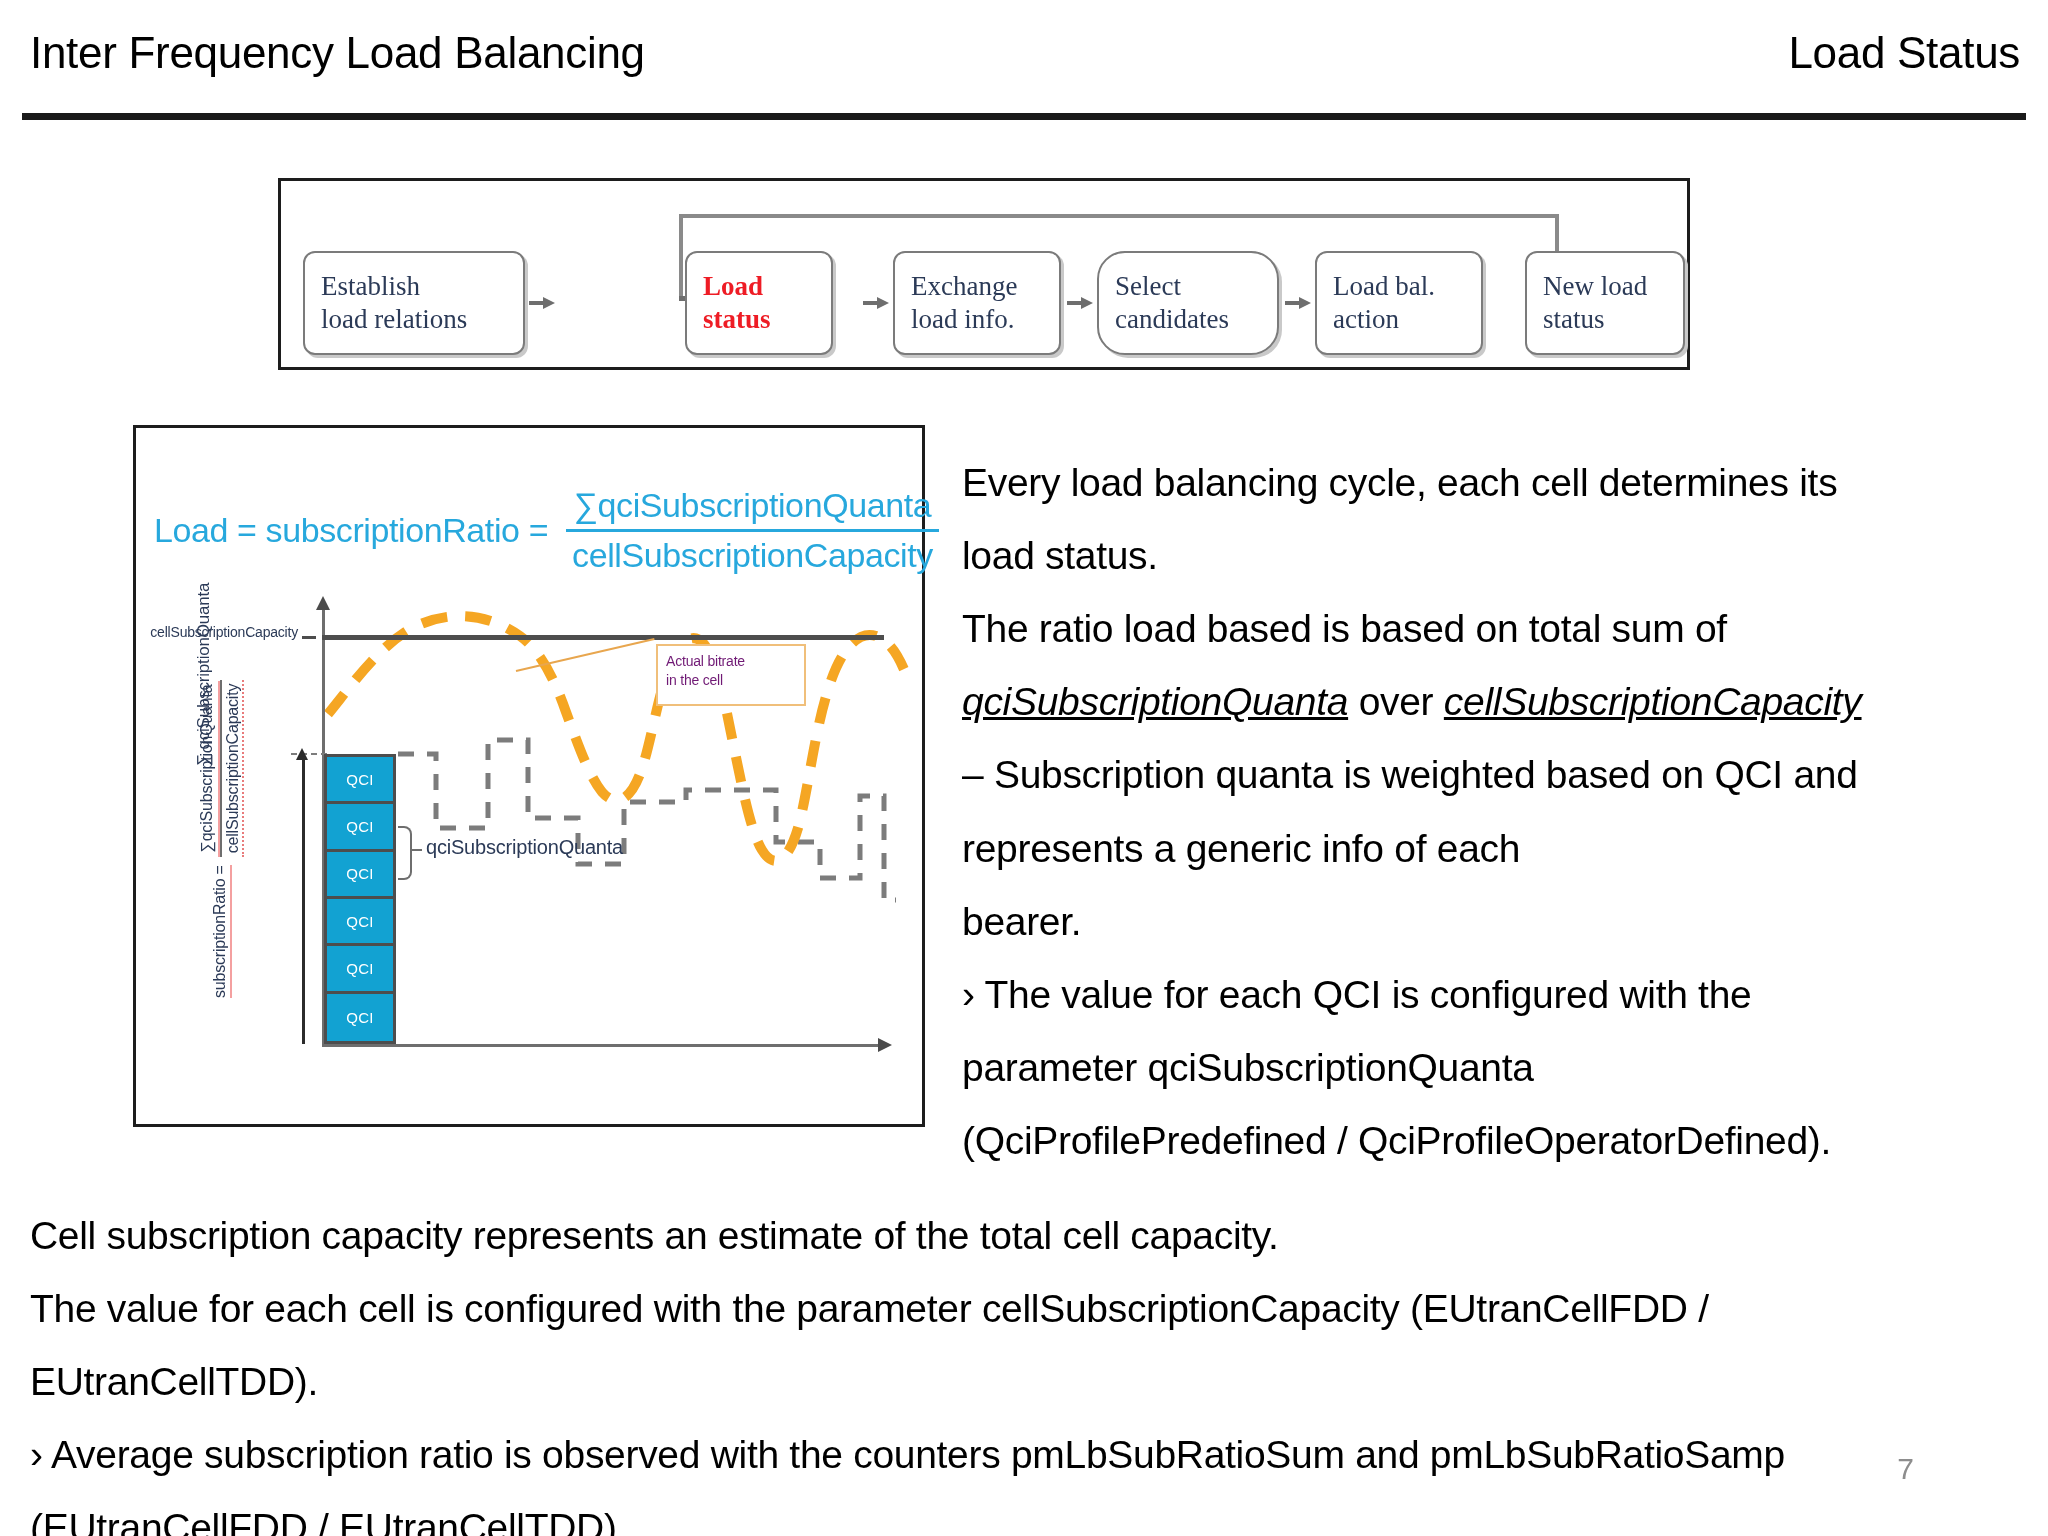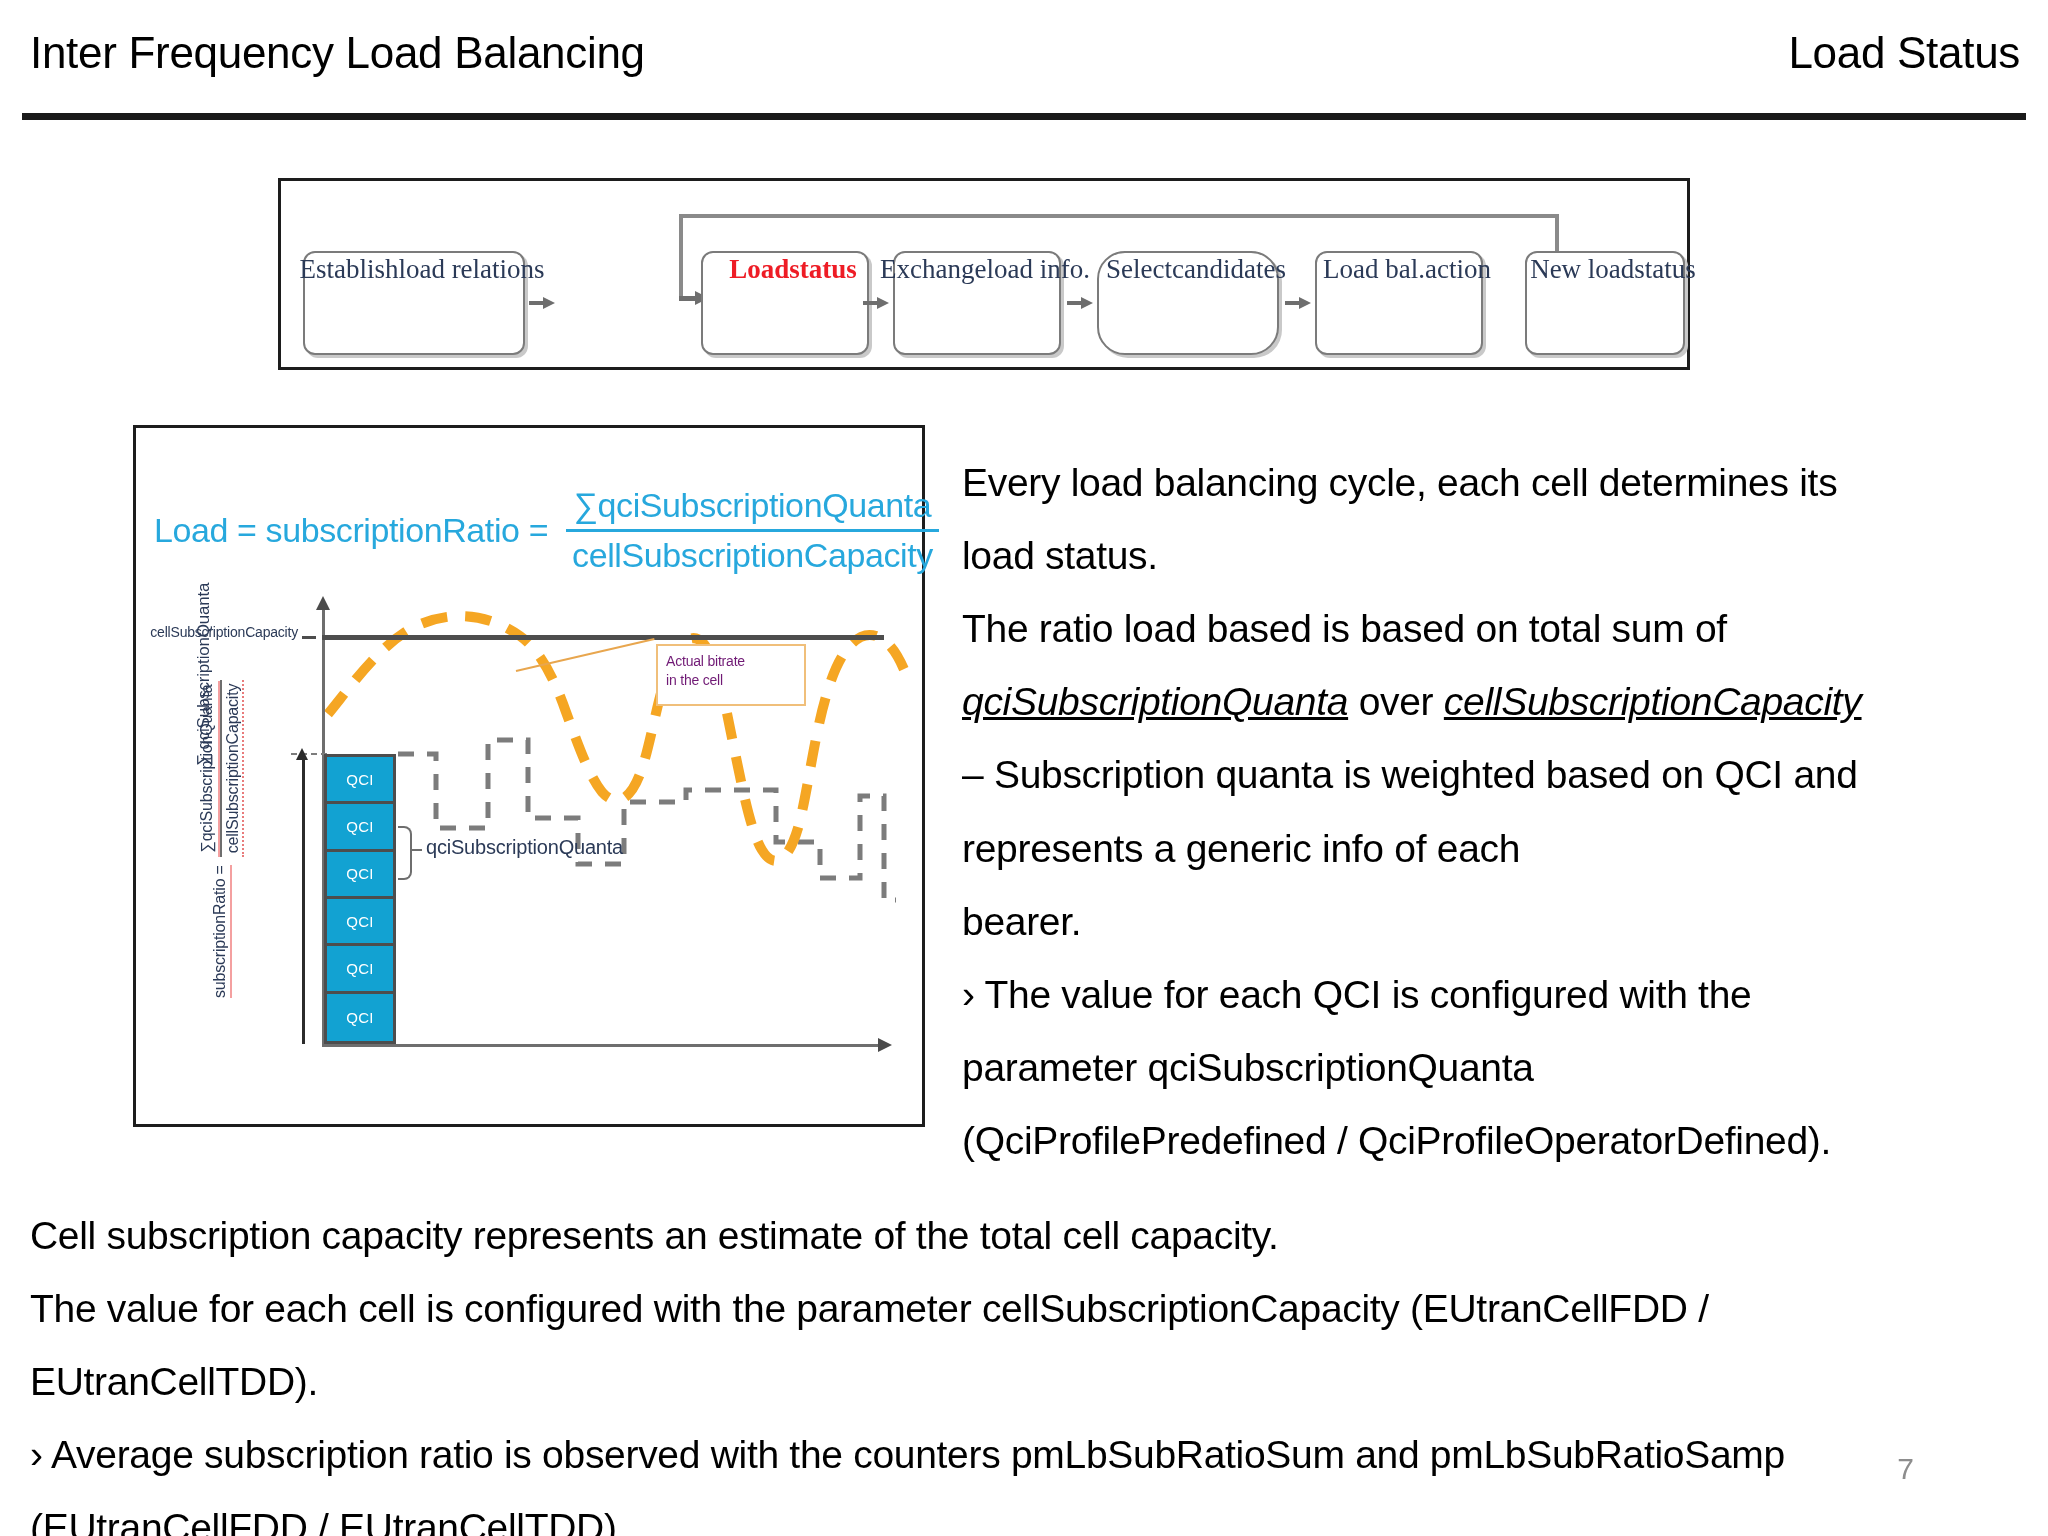--- a/index.html
+++ b/index.html
@@ -25,21 +25,21 @@
 
   
   #flow-frame{
     position:absolute;left:278px;top:178px;width:1412px;height:192px;
     border:3px solid #1d1d1d;background:#fff;box-sizing:border-box;
   }
   .flow-box{
     position:absolute;top:70px;height:104px;
     border:2.5px solid #7b7b7b;border-radius:12px;background:#fff;
     box-shadow:3px 3px 0 0 #c9c9c9;
-    display:flex;flex-direction:row;align-items:flex-start;justify-content:center;
+    display:flex;flex-direction:column;align-items:flex-start;justify-content:center;
     box-sizing:border-box;padding-left:16px;
   }
   .flow-line{
     font-size:27px;line-height:1.22;color:#2b3a57;white-space:nowrap;
     font-family:"Liberation Serif","DejaVu Serif",serif;
   }
   .flow-box.highlight .flow-line{color:#ee1c25;font-weight:700;}
   .flow-arrow{
     position:absolute;top:116px;width:26px;height:12px;
   }
@@ -187,21 +187,21 @@
   <div class="flow-box" style="left:22px;width:222px;">
     <div class="flow-line">Establish</div>
     <div class="flow-line">load relations</div>
   </div>
 
   <div class="flow-arrow" style="left:248px;">
     <div class="shaft"></div>
       <div class="head"></div>
   </div>
 
-  <div class="flow-box highlight" style="left:420px;width:168px;">
+  <div class="flow-box highlight" style="left:404px;width:148px;">
     <div class="flow-line">Load</div>
     <div class="flow-line">status</div>
   </div>
 
   <div class="flow-arrow" style="left:582px;">
     <div class="shaft"></div>
       <div class="head"></div>
   </div>
 
   <div class="flow-box" style="left:612px;width:168px;">

